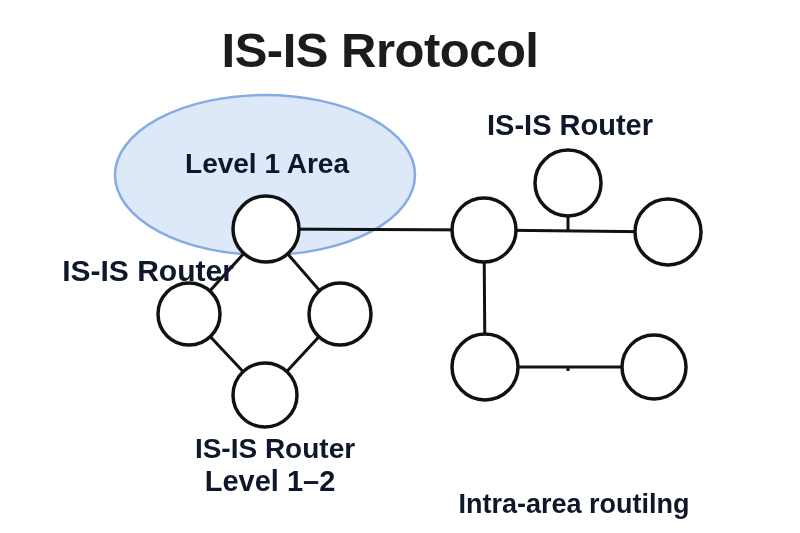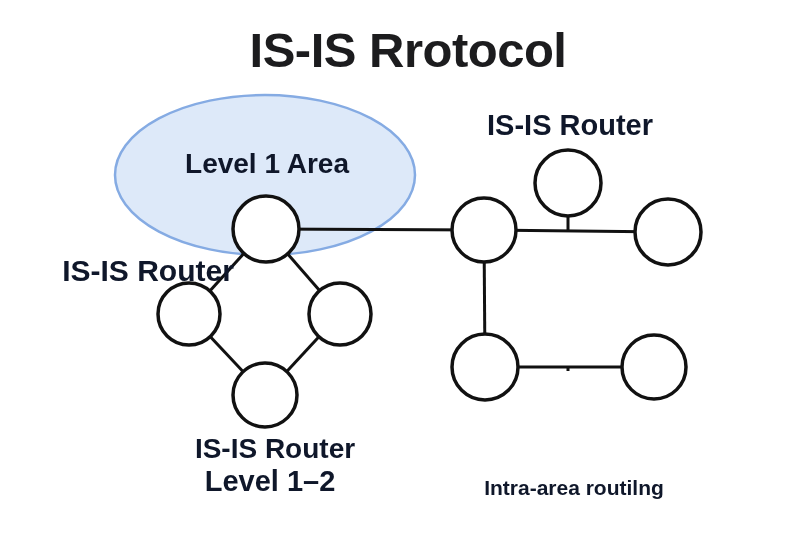--- a/index.html
+++ b/index.html
@@ -25,33 +25,33 @@
   }
   .lbl {
     position: absolute;
     transform: translate(-50%, -50%);
     white-space: nowrap;
     font-weight: 700;
     color: #0f172a;
     line-height: 1;
   }
   .title {
-    left: 408px;
+    left: 380px;
     top: 50px;
     font-size: 49px;
     letter-spacing: -0.5px;
     color: #1c1c1e;
   }
   .area-label    { left: 267px; top: 164px; font-size: 28px; }
   .left-router   { left: 148px; top: 271px; font-size: 30px; }
   .topright-router { left: 570px; top: 125px; font-size: 29px; }
   .bl-line1      { left: 275px; top: 449px; font-size: 28px; }
   .bl-line2      { left: 270px; top: 481px; font-size: 29px; }
   .l2-line1      { left: 579px; top: 437px; font-size: 31px; }
-  .l2-line2      { left: 574px; top: 487px; font-size: 21px; }
+  .l2-line2      { left: 574px; top: 504px; font-size: 27px; }
 </style>
 </head>
 <body>
 
 <div class="stage">
 
   <svg id="diagram-svg" viewBox="0 0 800 533" xmlns="http://www.w3.org/2000/svg">
       <ellipse cx="265" cy="175" rx="150" ry="80" fill="#dde9f9" stroke="#85abe3" stroke-width="2.5"></ellipse>
       <line x1="266" y1="229" x2="189" y2="314" stroke="#111111" stroke-width="3"></line>
       <line x1="266" y1="229" x2="340" y2="314" stroke="#111111" stroke-width="3"></line>

